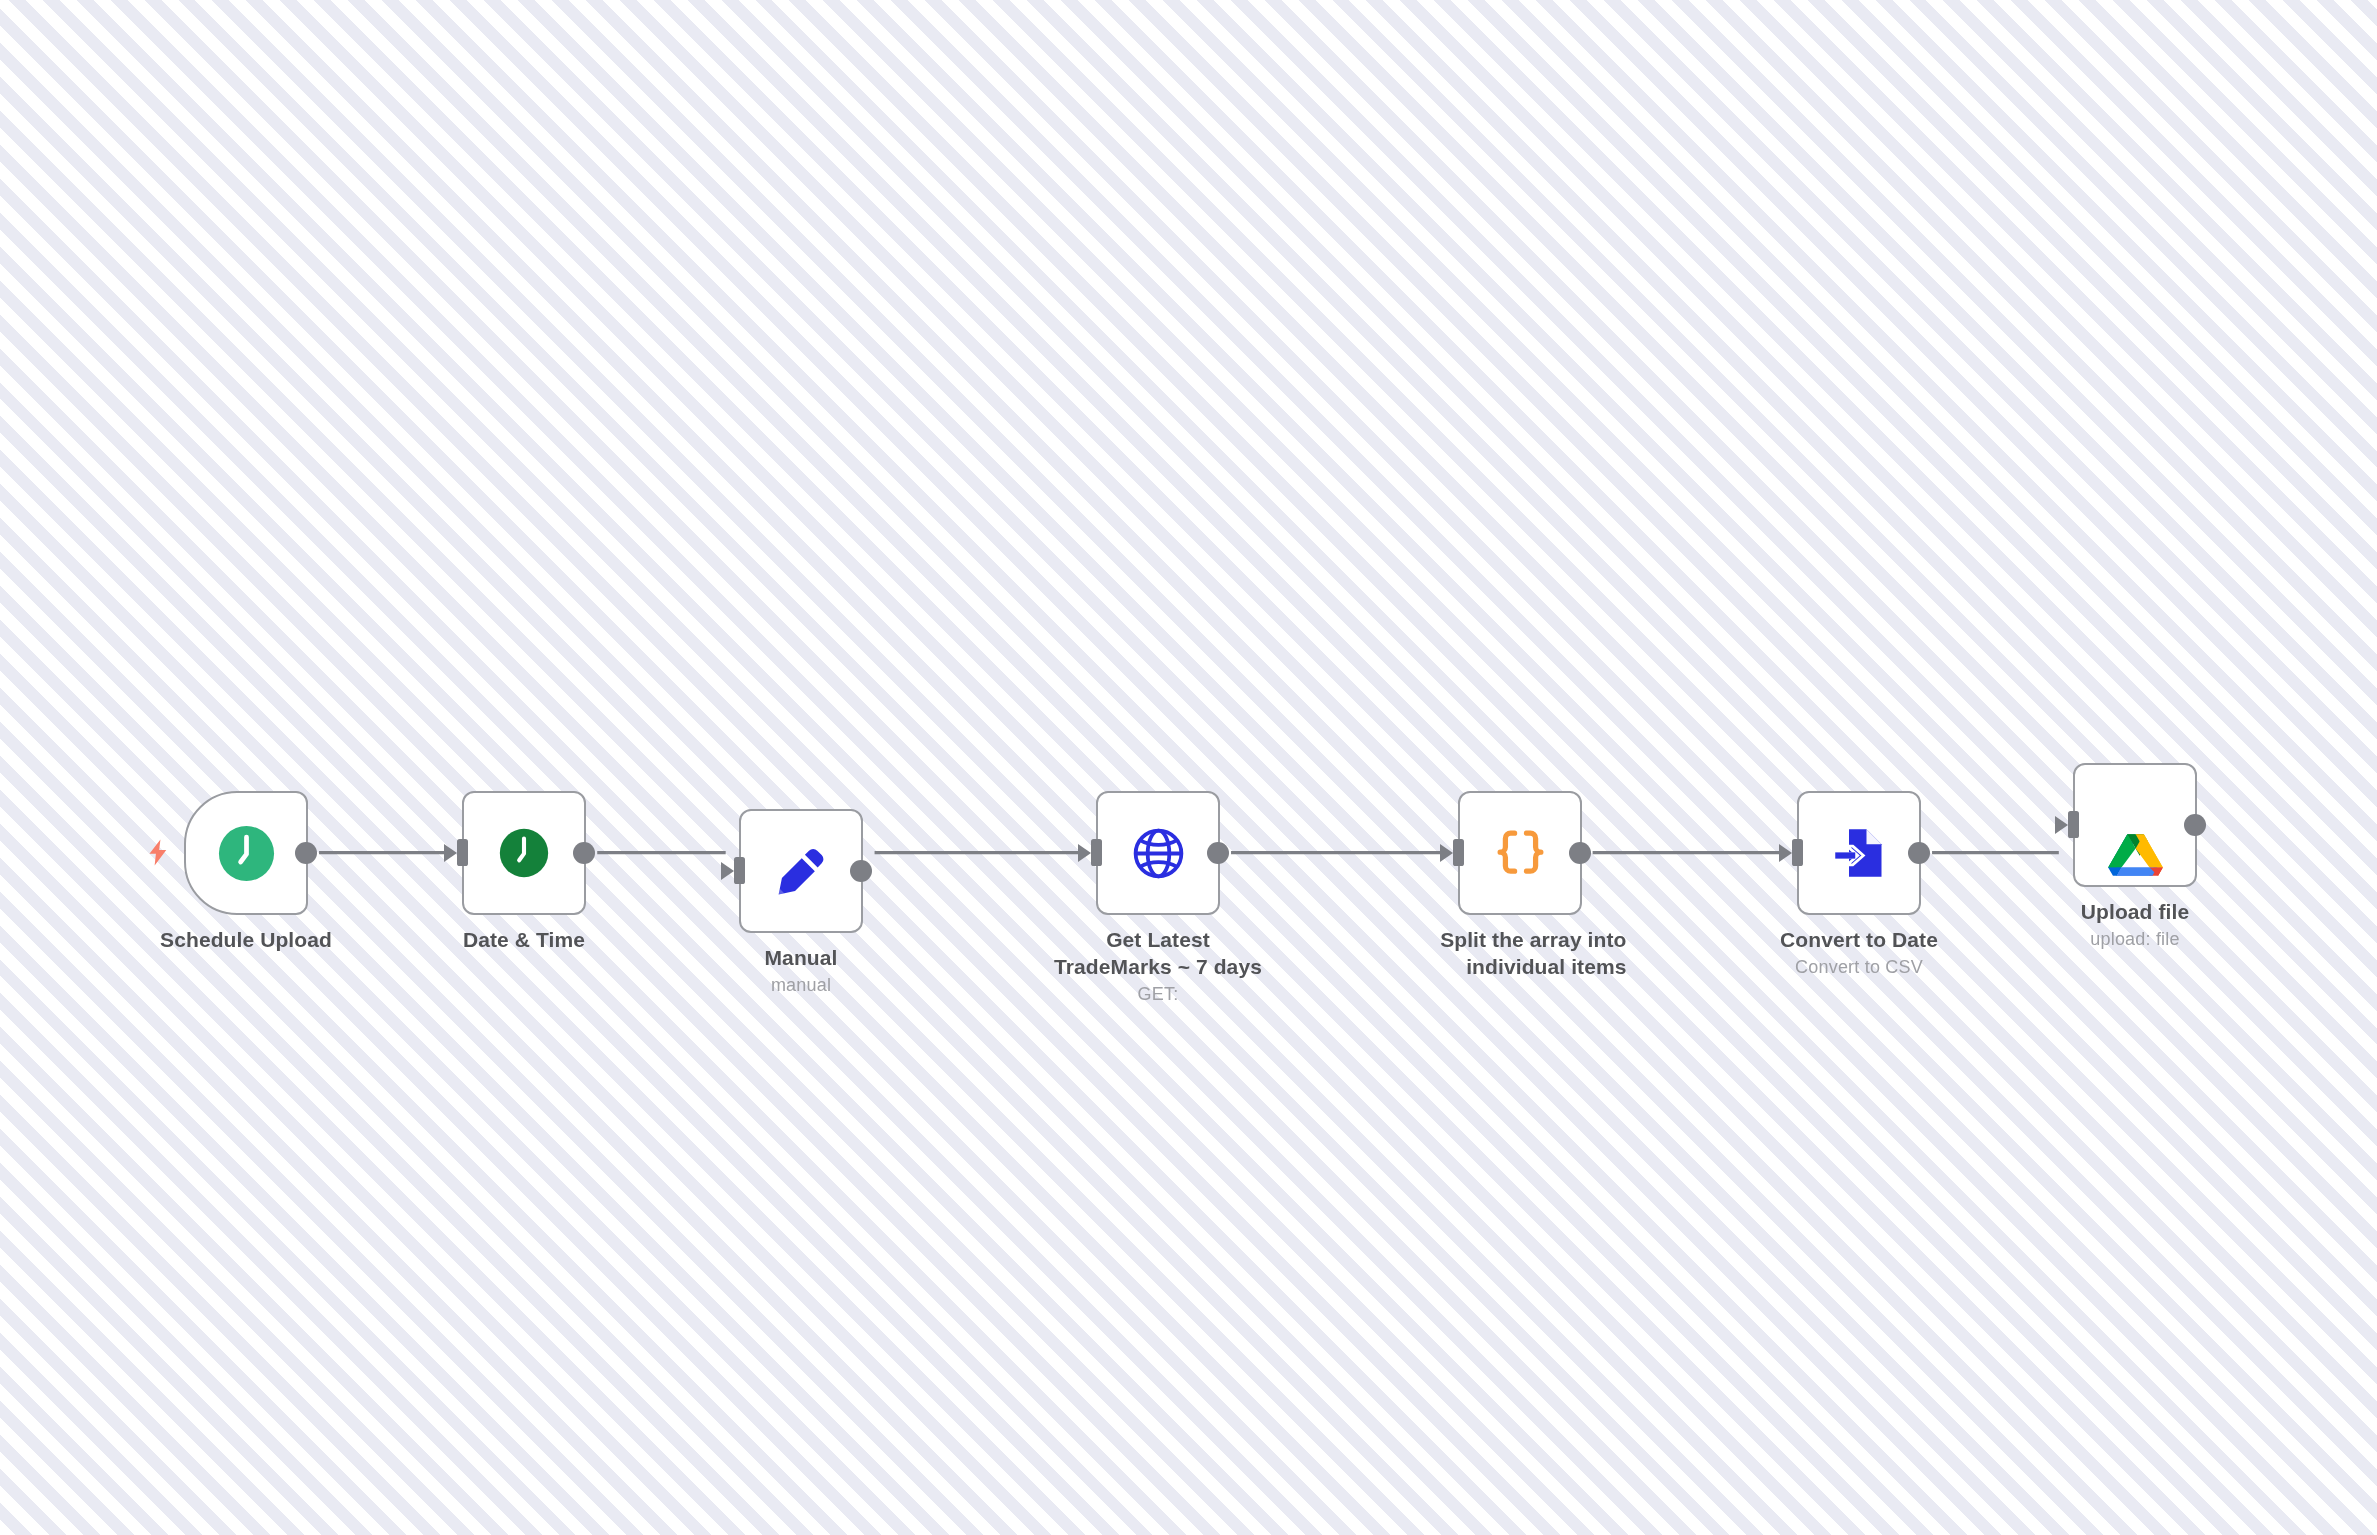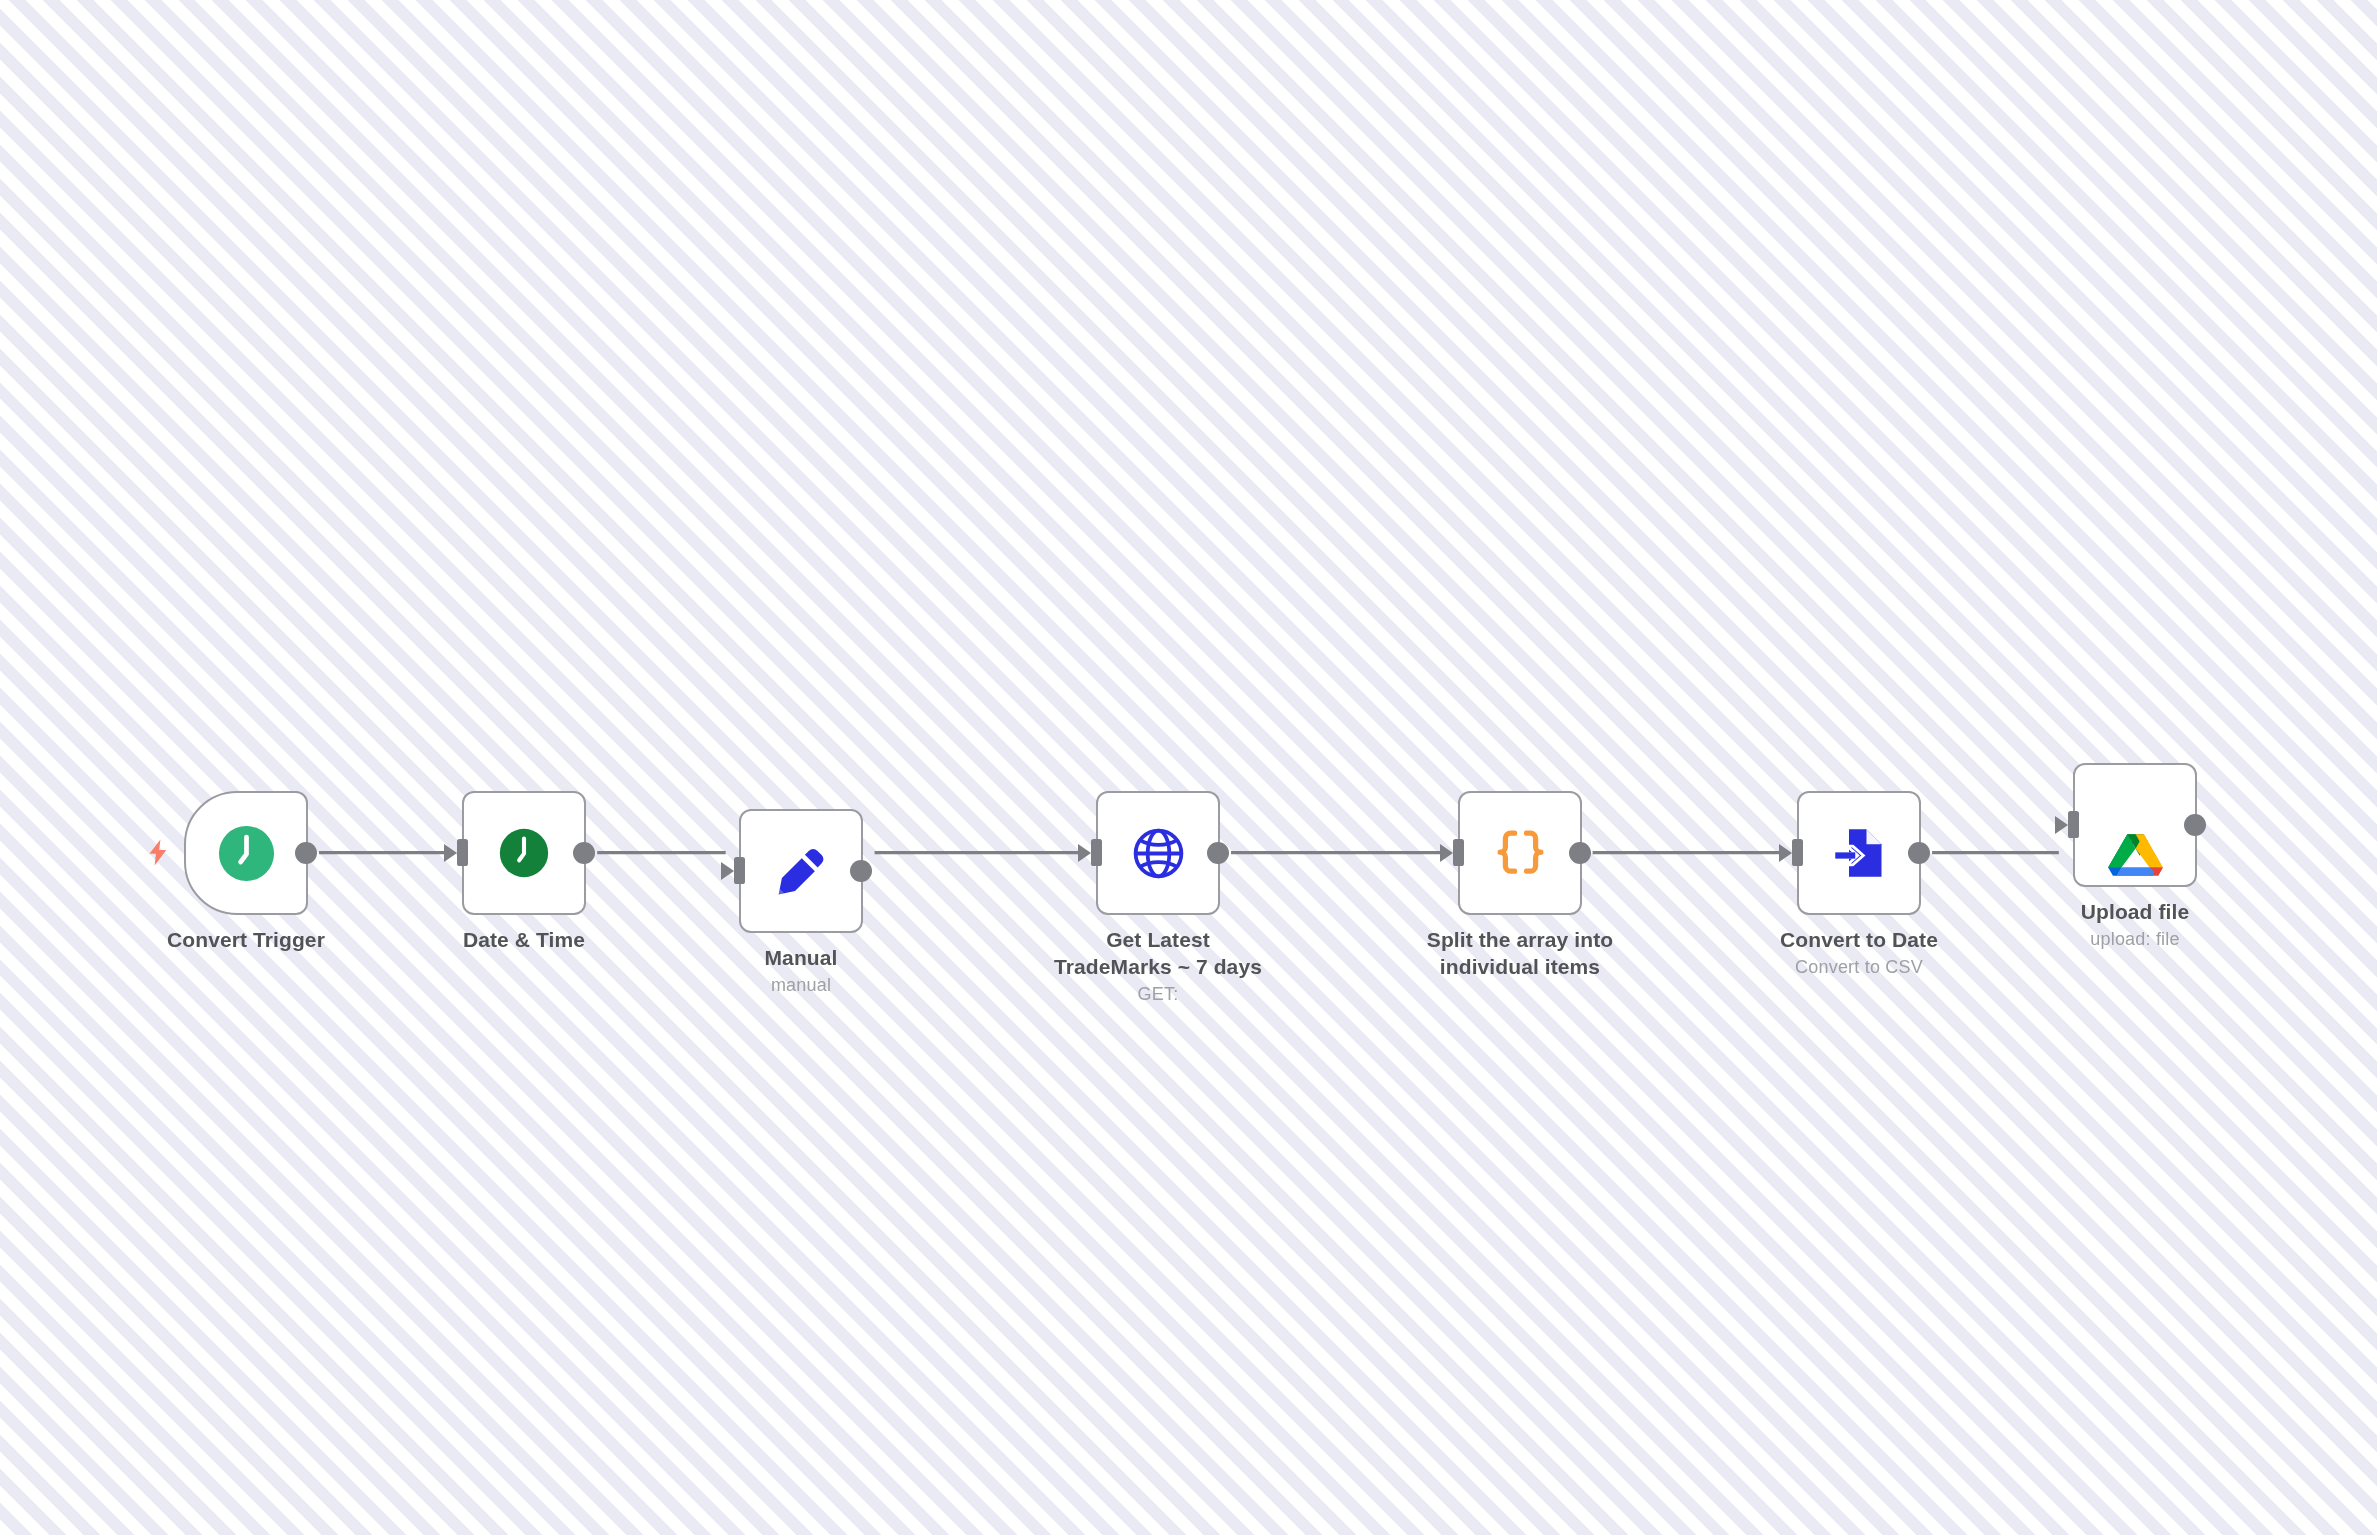--- a/index.html
+++ b/index.html
@@ -147,21 +147,21 @@
   </svg>
 
   <div class="node trigger" style="left:184px; top:791px;">
     <div class="node-icon">
       <svg viewBox="0 0 48 48" width="63" height="63">
         <circle cx="24" cy="24" r="21" fill="#2eb67d"></circle>
         <path d="M24 11.5v13l-4.5 6" stroke="#ffffff" stroke-width="3.6" stroke-linecap="round" stroke-linejoin="round" fill="none"></path>
       </svg>
     </div>
     <div class="port-out"></div>
-    <div class="node-label">Convert Trigger</div>
+    <div class="node-label">Schedule Upload</div>
   </div>
 
   <div class="node" style="left:462px; top:791px;">
     <div class="port-in"></div>
     <div class="node-icon">
       <svg viewBox="0 0 48 48" width="58" height="58">
         <circle cx="24" cy="24" r="20" fill="#14813a"></circle>
         <path d="M24 12v12.5l-4 5.5" stroke="#ffffff" stroke-width="3.4" stroke-linecap="round" stroke-linejoin="round" fill="none"></path>
       </svg>
     </div>
@@ -209,21 +209,21 @@
     <div class="port-in"></div>
     <div class="node-icon">
       <svg viewBox="0 0 48 48" width="63" height="63">
         <g stroke="#f79a3c" stroke-width="4" fill="none" stroke-linecap="round" stroke-linejoin="round">
           <path d="M19.5 8.5h-3a4 4 0 0 0-4 4v6.5a4 4 0 0 1-4 4 4 4 0 0 1 4 4v6.5a4 4 0 0 0 4 4h3"></path>
           <path d="M28.5 8.5h3a4 4 0 0 1 4 4v6.5a4 4 0 0 0 4 4 4 4 0 0 0-4 4v6.5a4 4 0 0 1-4 4h-3"></path>
         </g>
       </svg>
     </div>
     <div class="port-out"></div>
-    <div class="node-label" style="width:213px;">
+    <div class="node-label" style="width:213px;text-align:right;">
       <span>Split the array into individual items</span>
     </div>
   </div>
 
   <div class="node" style="left:1797px; top:791px;">
     <div class="port-in"></div>
     <div class="node-icon">
       <svg viewBox="0 0 48 48" width="60" height="60">
         <path fill="#2a2ee0" d="M16 5h14l12 12v26H16V5z"></path>
         <path fill="#ffffff" d="M30 5v12h12L30 5z" opacity="0.95"></path>

